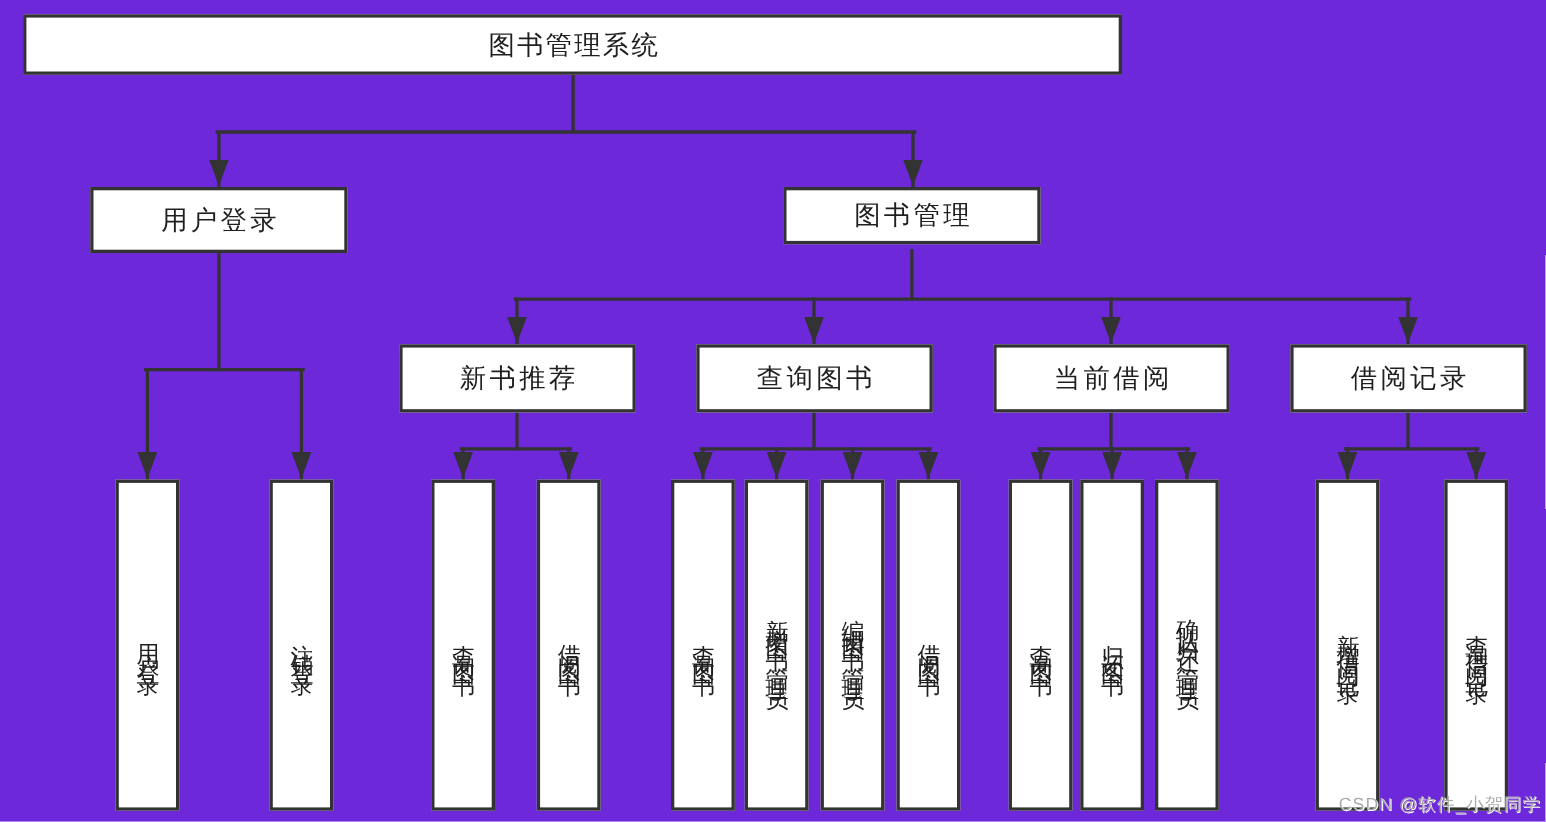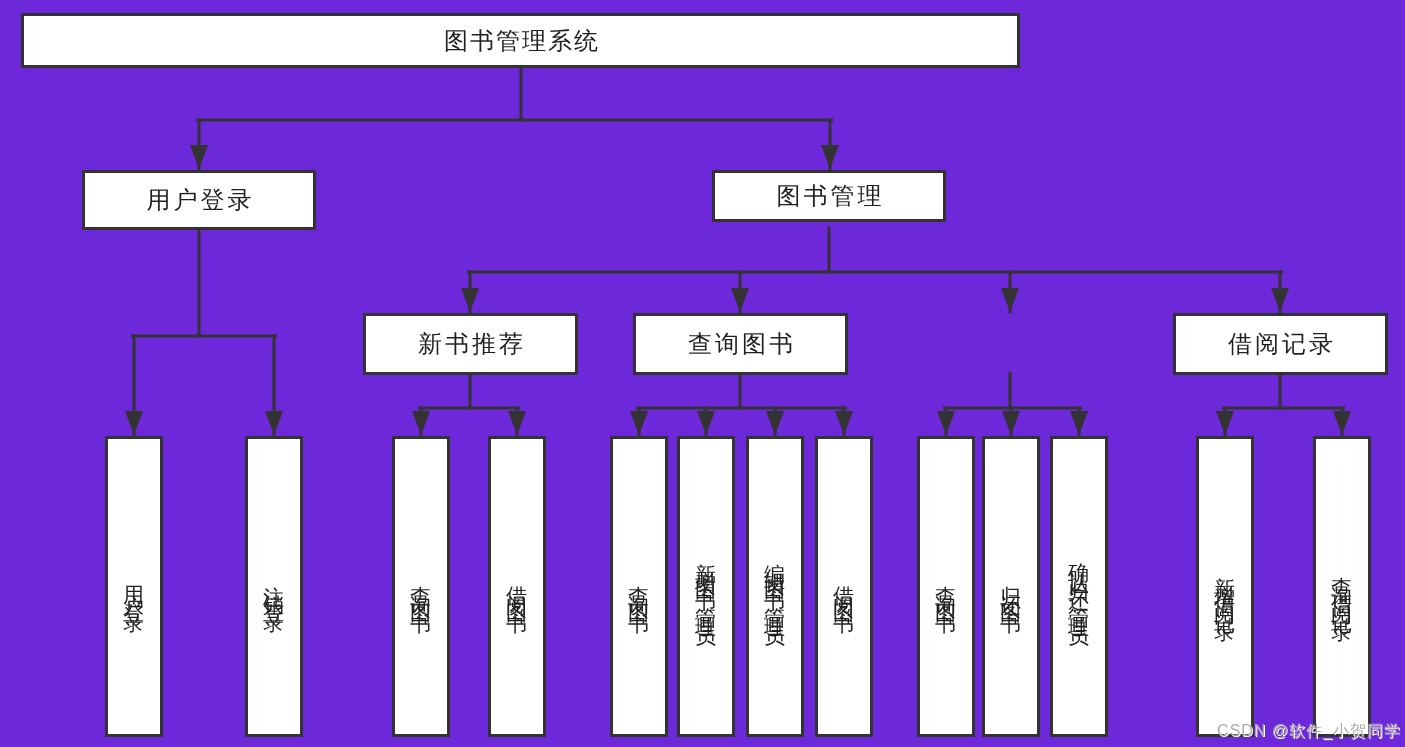--- a/index.html
+++ b/index.html
@@ -116,20 +116,23 @@
   <div class="box hbox n-mgmt">
     <span>图书管理</span>
   </div>
 
   <div class="box hbox l3 n-newbook">
     <span>新书推荐</span>
   </div>
   <div class="box hbox l3 n-borrow">
     <span>查询图书</span>
   </div>
+  <div class="box hbox l3 n-current">
+    <span>当前借阅</span>
+  </div>
   <div class="box hbox l3 n-records">
     <span>借阅记录</span>
   </div>
 
   <div class="box leaf lf1">
     <span>用户登录</span>
   </div>
   <div class="box leaf lf2">
     <span>注销登录</span>
   </div>

